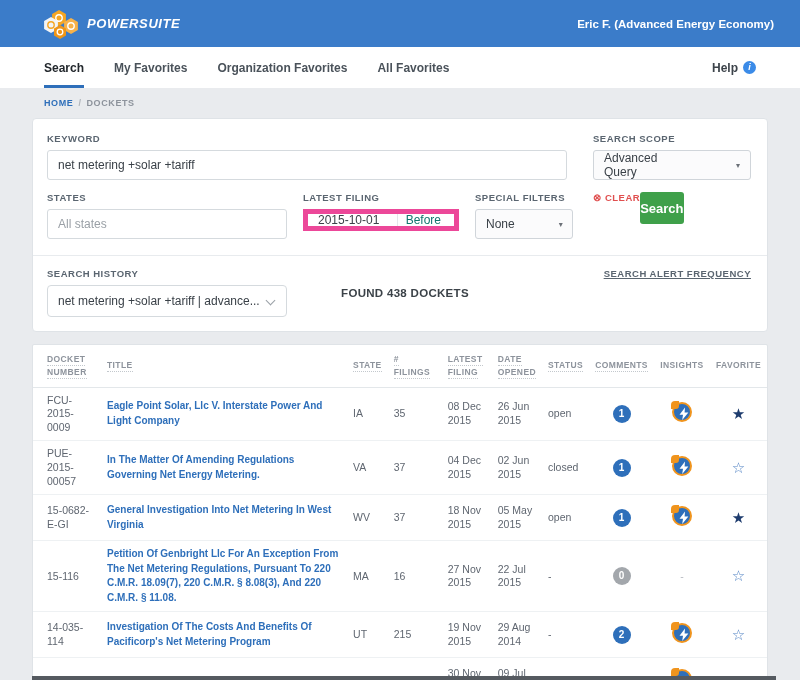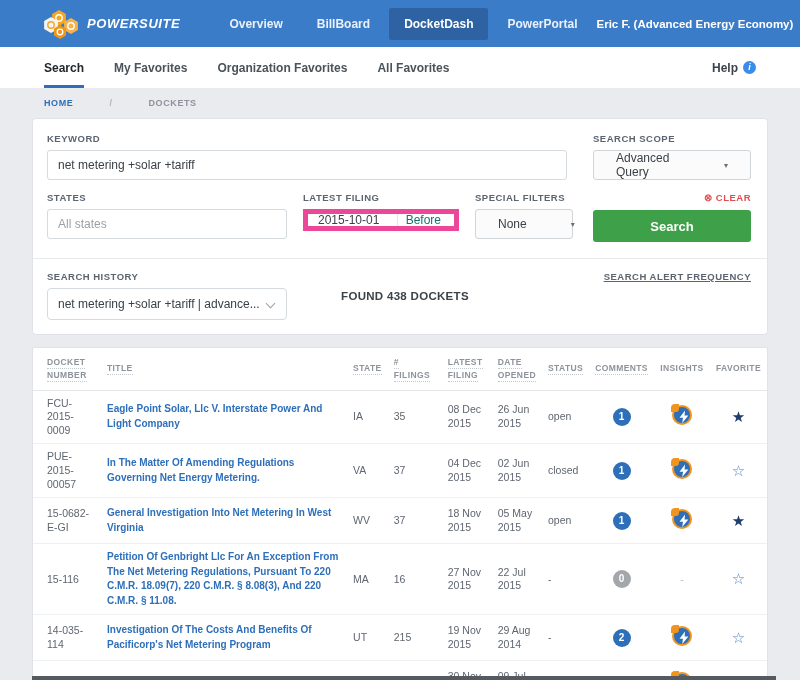--- a/index.html
+++ b/index.html
@@ -17,45 +17,45 @@
   .user-menu { margin-left:auto; font-size:11.5px; font-weight:bold; color:#fff; cursor:pointer; white-space:nowrap; }
 
   
   .subnav { height:41px; background:#fff; display:flex; align-items:stretch; padding:0 44px; }
   .subtab { display:flex; align-items:center; margin-right:30px; font-size:12px; font-weight:bold; color:#4a525a; border-bottom:3px solid transparent; padding-top:3px; cursor:pointer; }
   .subtab.active { color:#23282d; border-bottom-color:#2e6fba; }
   .help { margin-left:auto; display:flex; align-items:center; font-size:12px; font-weight:bold; color:#3c434a; cursor:pointer;justify-content:center; }
   .info-dot { display:inline-block; width:13px; height:13px; border-radius:50%; background:#3b8be8; color:#fff; font-size:9px; font-weight:bold; text-align:center; line-height:13px; margin-left:5px; font-style:italic; }
 
   
-  .breadcrumb { height:30px; display:flex; align-items:center; padding:0 44px; font-size:9px; font-weight:bold; letter-spacing:.6px;gap:31px; }
+  .breadcrumb { height:30px; display:flex; align-items:center; padding:0 44px; font-size:9px; font-weight:bold; letter-spacing:.6px; }
   .crumb-home { color:#2e6fba; cursor:pointer; }
   .crumb-sep { color:#b0b5bb; margin:0 5px; }
   .crumb-cur { color:#8d939c; }
 
   
   .card { background:#fff; border:1px solid #dfe3e7; border-radius:4px; margin:0 32px; }
   .search-card { padding:0; }
   .form-area { padding:14px 16px 16px 14px; }
   .frow { display:flex; }
   .frow + .frow { margin-top:12px; }
   label.flabel { display:block; font-size:9.5px; font-weight:bold; color:#5a6570; letter-spacing:.5px; margin-bottom:6px; }
   .ctrl { height:30px; border:1px solid #d5dade; border-radius:3px; font-size:12px; color:#3a4148; background:#fff; width:100%; padding:0 10px; font-family:"Liberation Sans",sans-serif; }
   input.ctrl::placeholder { color:#9aa0a6; }
   .f-keyword { flex:1; margin-right:26px; }
   .f-scope { width:158px; }
-  .selectbox { height:30px; border:1px solid #d0d5da; border-radius:3px; background:#fbfbfc; display:flex; align-items:center; justify-content:space-between; padding:0 22px; font-size:12px; color:#3a4148; cursor:pointer;gap:44px; }
+  .selectbox { height:30px; border:1px solid #d0d5da; border-radius:3px; background:#fbfbfc; display:flex; align-items:center; justify-content:space-between; padding:0 10px; font-size:12px; color:#3a4148; cursor:pointer;gap:44px; }
   .selectbox .tri { font-size:8px; color:#6b7077; }
   .f-states { width:240px; margin-right:16px; }
   .f-filing { width:156px; margin-right:16px; }
   .dategroup { height:22px; border:5px solid #ec4899; border-radius:0; display:flex; align-items:center; overflow:hidden; background:#fff; }
   .dategroup .dval { flex:1.7; padding:0 10px; font-size:12px; color:#3a4148; }
   .dategroup .dmode { flex:1; padding:0 8px; font-size:12px; color:#0f766e; border-left:1px solid #e3e7ea; height:100%; display:flex; align-items:center; cursor:pointer; }
   .f-special { width:98px; }
-  .f-action { margin-left:auto; width:158px; display:flex; flex-direction:column; }
+  .f-action { margin-left:auto; width:158px; display:flex; flex-direction:row; }
   .clear-link { text-align:right; font-size:9.5px; font-weight:bold; color:#e04f4f; letter-spacing:.5px; margin-bottom:7px; cursor:pointer; }
   .clear-link .x { font-size:10px; margin-right:3px; }
   .search-btn { height:32px; background:#3fa04a; border:none; border-radius:3px; color:#fff; font-size:13px; font-weight:bold; cursor:pointer; font-family:"Liberation Sans",sans-serif; }
 
   .history-area { border-top:1px solid #e8ebee; display:flex; padding:12px 16px 14px 14px; }
   .h-history { width:240px; }
   .h-found { flex:1; display:flex; align-items:center; justify-content:center; font-size:11.5px; font-weight:bold; color:#3b4248; letter-spacing:.3px; }
   .h-alert { width:228px; }
   .h-alert label.flabel { text-align:right;text-decoration:underline; }
   .bigselect { position:relative; height:32px; border:1px solid #d5dade; border-radius:4px; background:#fff; display:flex; align-items:center; padding:0 26px 0 10px; font-size:12px; color:#3a4148; cursor:pointer; white-space:nowrap; overflow:hidden; }
@@ -96,26 +96,20 @@
       <circle cx="15" cy="9" r="3.2" fill="none" stroke="#fff" stroke-width="1.4"></circle>
       <polygon points="7,8 13.9,12 13.9,20 7,24 0.1,20 0.1,12" fill="#f2f4f6"></polygon>
       <circle cx="7" cy="16" r="3.2" fill="none" stroke="#f5a623" stroke-width="1.4"></circle>
       <polygon points="27,9 33.9,13 33.9,21 27,25 20.1,21 20.1,13" fill="#f7b24a"></polygon>
       <circle cx="27" cy="17" r="3.2" fill="none" stroke="#fff" stroke-width="1.4"></circle>
       <polygon points="16,16 22,19.5 22,26.5 16,30 10,26.5 10,19.5" fill="#ef9517"></polygon>
       <circle cx="16" cy="23" r="2.8" fill="none" stroke="#fff" stroke-width="1.3"></circle>
     </svg>
     <span class="brand">POWERSUITE</span>
   </div>
-  <div class="primary-nav">
-      <div class="nav-item">Overview</div>
-      <div class="nav-item">BillBoard</div>
-      <div class="nav-item active">DocketDash</div>
-      <div class="nav-item">PowerPortal</div>
-    </div>
   <div class="user-menu">
     <span>Eric F. (Advanced Energy Economy)</span>
     
   </div>
 </div>
 
 <div class="subnav">
   <div id="subtabs" style="display:flex">
       <div class="subtab active">Search</div>
       <div class="subtab">My Favorites</div>

